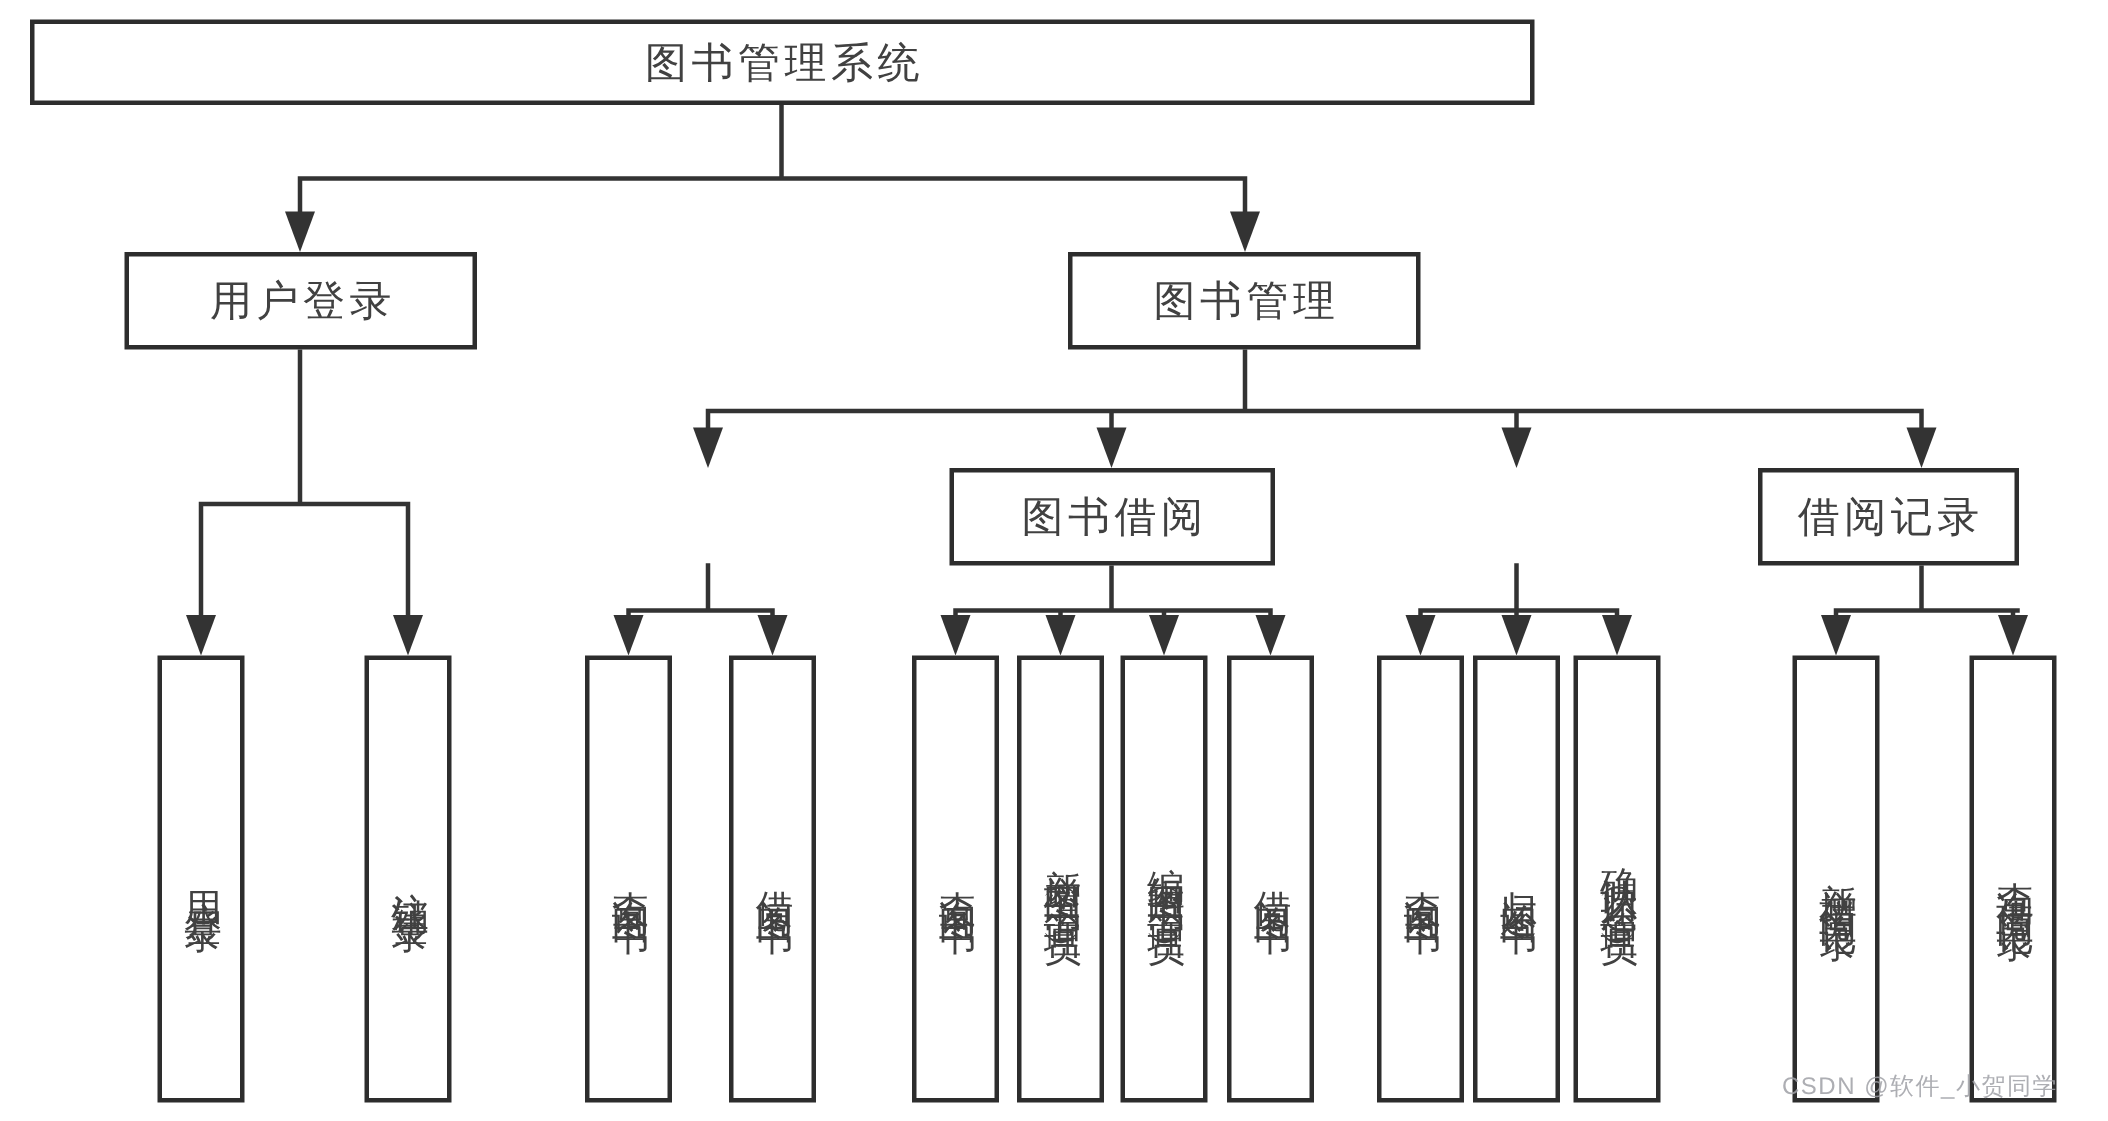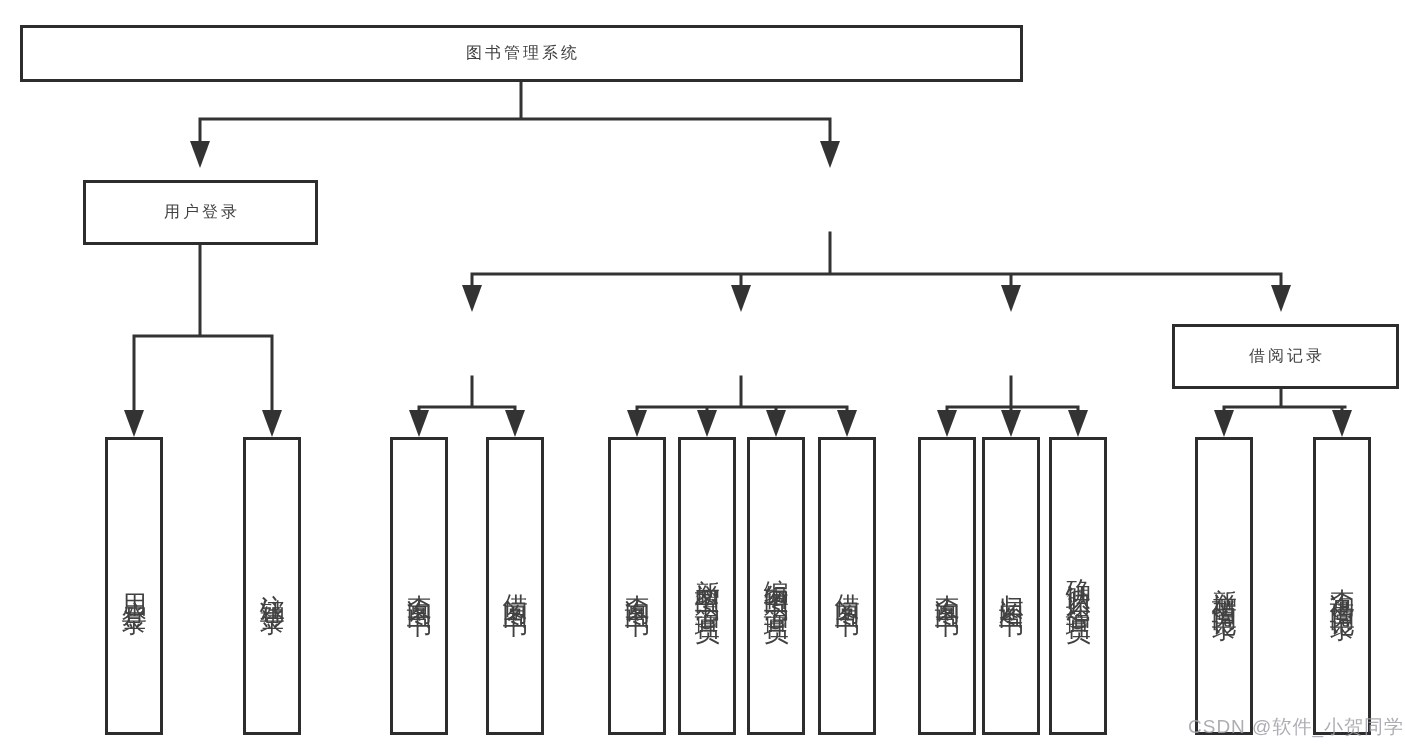--- a/index.html
+++ b/index.html
@@ -27,40 +27,39 @@
     position: absolute;
     box-sizing: border-box;
     background: #ffffff;
     border: 3px solid #2d2d2d;
     display: flex;
     align-items: center;
     justify-content: center;
     color: #414141;
   }
   .node.h {
-    font-size: 16px;
+    font-size: 28px;
     letter-spacing: 3px;
     text-indent: 3px; 
-    margin-top: 12px;
   }
   .node.root {
     border-width: 3px;
   }
   .node.v {
     writing-mode: vertical-rl;
     text-orientation: mixed;
     font-size: 25px;
     letter-spacing: 6px;
     line-height: 1.1;
   }
   .watermark {
     position: absolute;
     left: 1188px;
     top: 714px;
-    font-size: 19px;
+    font-size: 16px;
     letter-spacing: 1px;
     color: #9fa0a6;
     opacity: 0.85;
     white-space: nowrap;
   }
 </style>
 </head>
 <body>
 
 <div class="canvas">
@@ -98,22 +97,24 @@
       <polygon points="1001,410 1021,410 1011,437"></polygon>
       <polygon points="1068,410 1088,410 1078,437"></polygon>
       <polygon points="1214,410 1234,410 1224,437"></polygon>
       <polygon points="1332,410 1352,410 1342,437"></polygon>
     </g>
   </svg>
 
   <div class="node h root" style="left:20px; top:13px; width:1003px; height:57px">图书管理系统</div>
 
   <div class="node h" style="left:83px; top:168px; width:235px; height:65px">用户登录</div>
+  <div class="node h" style="left:712px; top:168px; width:235px; height:65px">图书管理</div>
 
-  <div class="node h" style="left:1172px; top:312px; width:227px; height:65px">借阅记录</div>
+  <div class="node h" style="left:633px; top:312px; width:217px; height:65px">图书借阅</div>
+  <div class="node h" style="left:1172px; top:312px; width:174px; height:65px">借阅记录</div>
 
   <div class="node v" style="left:105px; top:437px; width:58px; height:298px">用户登录</div>
   <div class="node v" style="left:243px; top:437px; width:58px; height:298px">注销登录</div>
 
   <div class="node v" style="left:390px; top:437px; width:58px; height:298px">查询图书</div>
   <div class="node v" style="left:486px; top:437px; width:58px; height:298px">借阅图书</div>
 
   <div class="node v" style="left:608px; top:437px; width:58px; height:298px">查询图书</div>
   <div class="node v" style="left:678px; top:437px; width:58px; height:298px">新增图书（管理员）</div>
   <div class="node v" style="left:747px; top:437px; width:58px; height:298px">编辑图书（管理员）</div>

